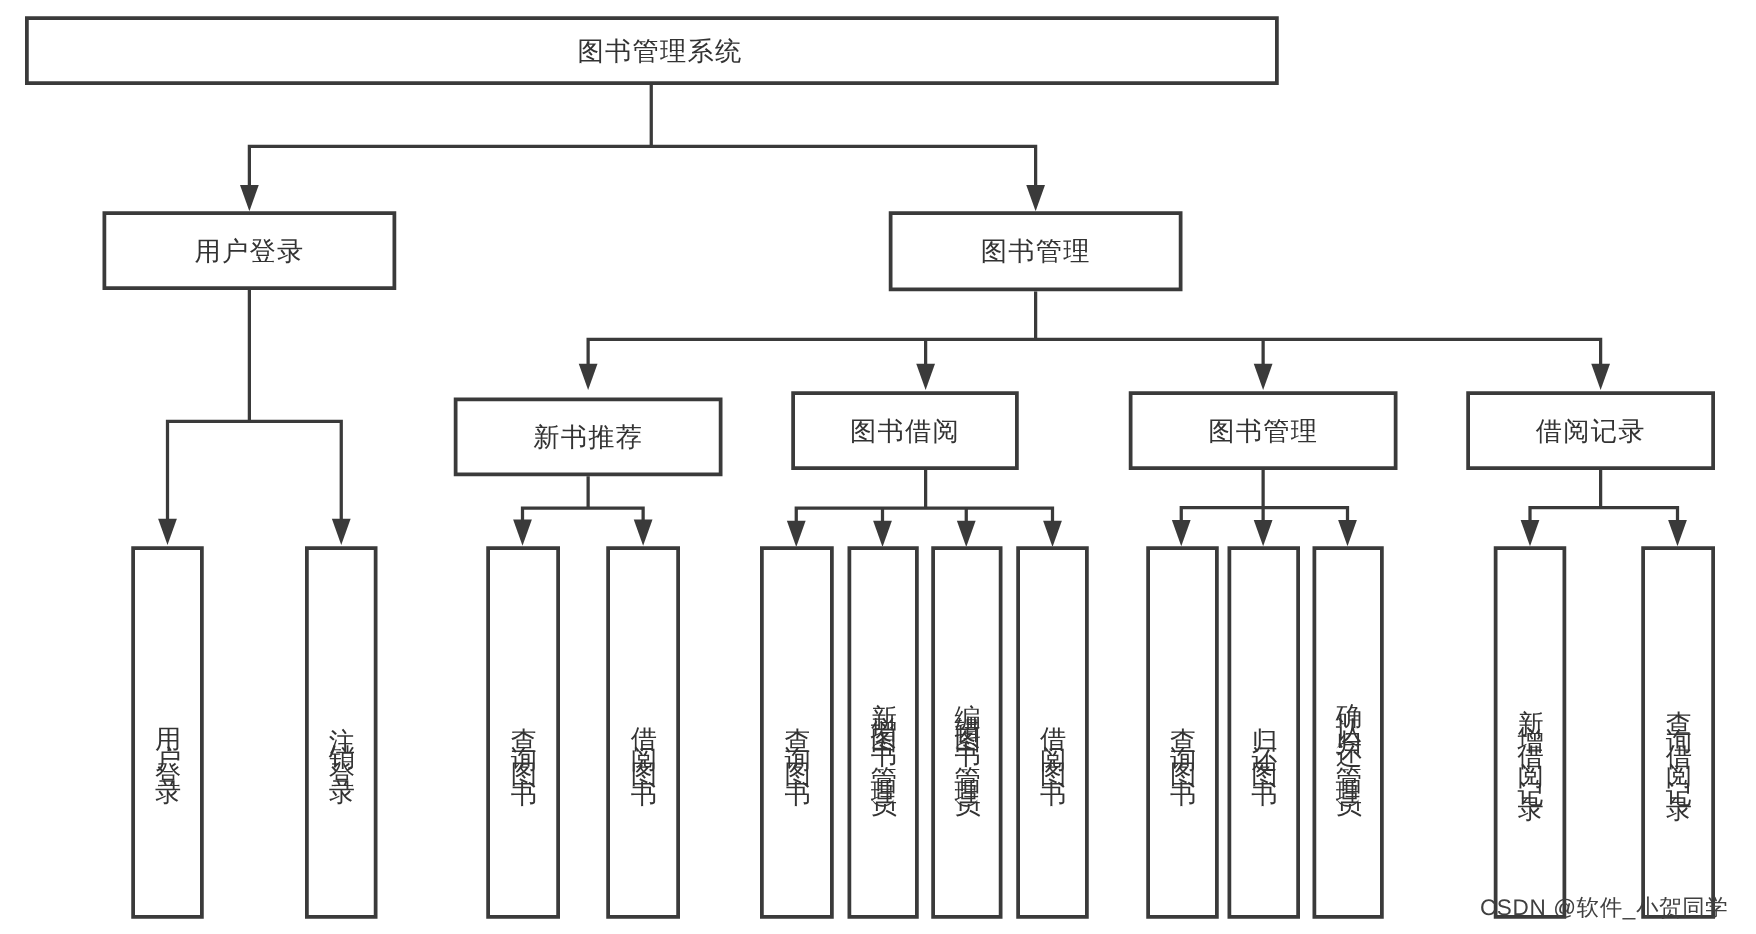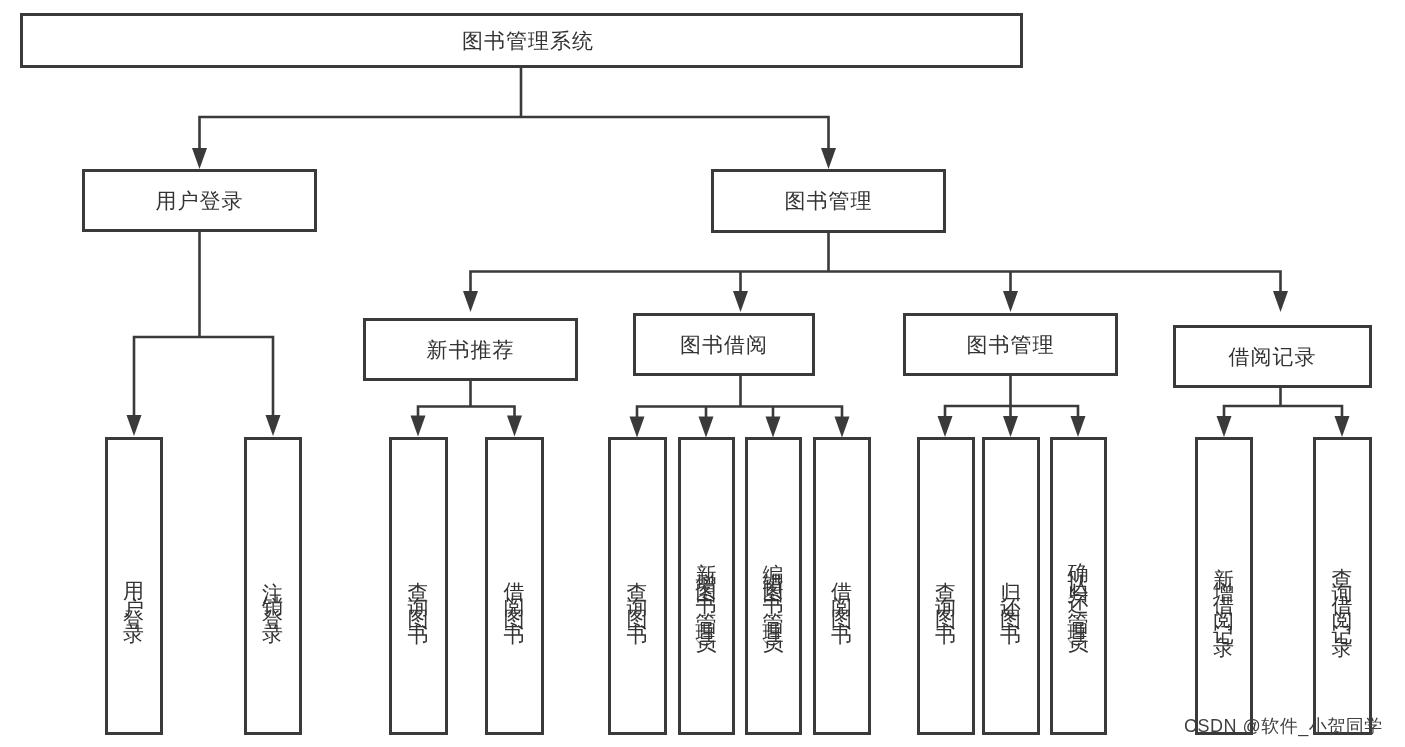--- a/index.html
+++ b/index.html
@@ -118,21 +118,21 @@
 
   <div class="node" style="left:363px; top:318px; width:215px; height:63px;">
     <span>新书推荐</span>
   </div>
   <div class="node" style="left:633px; top:313px; width:182px; height:63px;">
     <span>图书借阅</span>
   </div>
   <div class="node" style="left:903px; top:313px; width:215px; height:63px;">
     <span>图书管理</span>
   </div>
-  <div class="node" style="left:1173px; top:313px; width:199px; height:63px;margin-top:12px;">
+  <div class="node" style="left:1173px; top:313px; width:199px; height:63px;">
     <span>借阅记录</span>
   </div>
 
   <div class="leaf" style="left:105px; top:437px; width:58px; height:298px;">
     <span class="v-label" style="letter-spacing: 14px; margin-bottom: -14px;">用户登录</span>
   </div>
   <div class="leaf" style="left:244px; top:437px; width:58px; height:298px;">
     <span class="v-label" style="letter-spacing: 14px; margin-bottom: -14px;">注销登录</span>
   </div>
 

